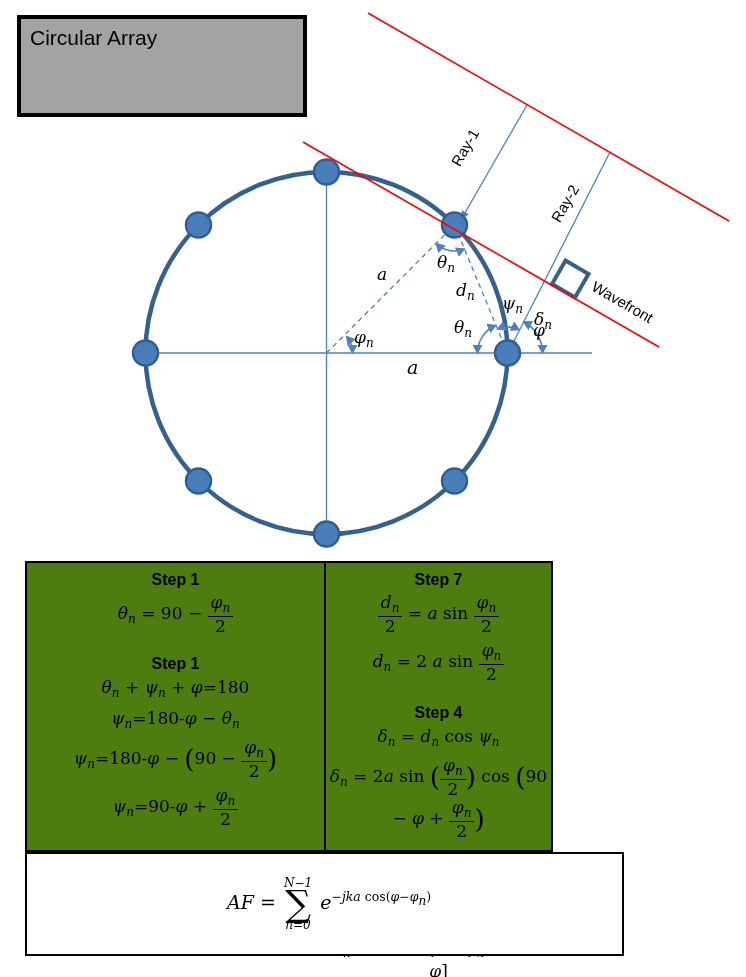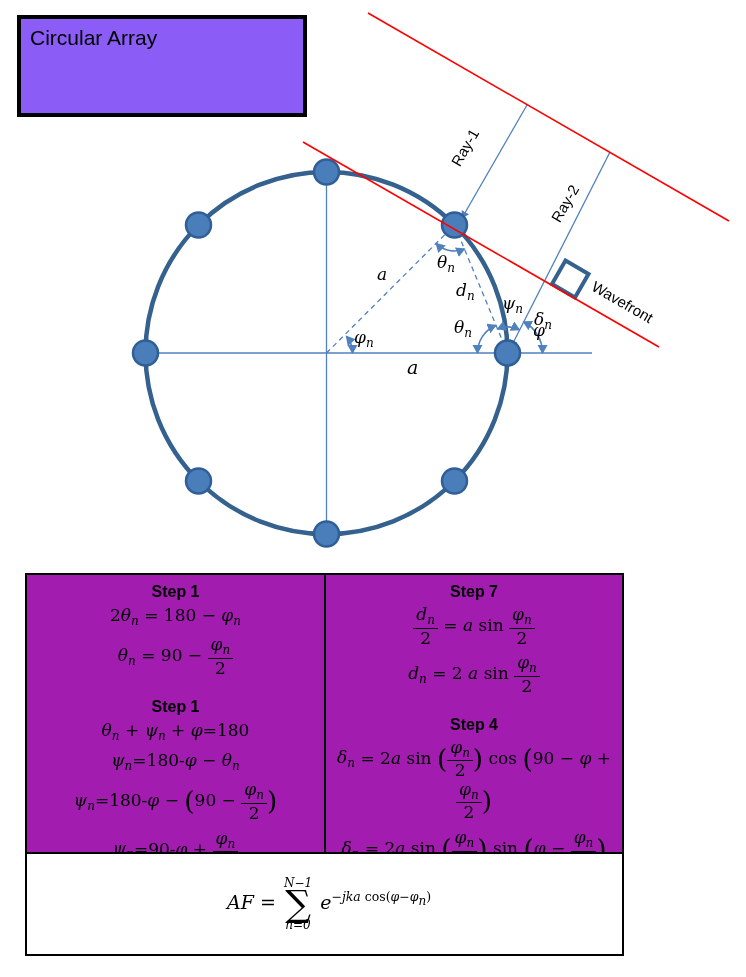--- a/index.html
+++ b/index.html
@@ -22,25 +22,25 @@
           font-size:17px;color:#000;white-space:nowrap;}
   .dlabel sub{font-size:12px;}
   .rot-label{position:absolute;font-family:"Liberation Sans",sans-serif;font-size:15px;
              color:#000;white-space:nowrap;transform-origin:left bottom;line-height:20px;}
   .rot60{transform:rotate(-60deg);}
   .rot30{transform:rotate(30deg);}
 
   
   .title-box{position:absolute;left:17px;top:15px;width:290px;height:102px;
              box-sizing:border-box;border:4.5px solid #000;padding:4px 9px;
-             font-size:21px;line-height:29px;color:#000;background:#8b5cf6;}
+             font-size:21px;line-height:29px;color:#000;background:#a3a3a3;}
 
   
-  .steps-table{position:absolute;left:25px;top:561px;width:599px;height:291px;
-               box-sizing:border-box;border:2px solid #000;display:flex;background:#a21caf;margin-top:12px;}
+  .steps-table{position:absolute;left:25px;top:561px;width:528px;height:291px;
+               box-sizing:border-box;border:2px solid #000;display:flex;background:#4d7c0f;}
   .cell{box-sizing:border-box;display:flex;flex-direction:column;align-items:center;
         padding-top:7px;font-family:"DejaVu Serif",serif;font-size:17px;color:#000;}
   .cell-left{width:299px;border-right:2px solid #000;}
   .cell-right{flex:1;}
   .step-block{display:flex;flex-direction:column;align-items:center;}
   .step-title{font-family:"Liberation Sans",sans-serif;font-weight:bold;font-size:16px;
               line-height:20px;color:#000;font-style:normal;}
   .fline{margin:3px 0;text-align:center;line-height:1.25;}
   .fline i, .dlabel i, .af-formula i{font-family:"DejaVu Serif",serif;}
   .fline sub, .af-formula sub{font-size:12px;}
@@ -120,39 +120,39 @@
   <div class="rot-label rot30" style="left:588px;top:274px;">Wavefront</div>
 
   <div class="title-box">
     <div>Circular Array</div>
   </div>
 
   <div class="steps-table">
     <div class="cell cell-left">
       <div class="step-block">
         <div class="step-title">Step 1</div>
-        <div class="fline">2<i>θ<sub>n</sub></i> = 180 − <i>φ<sub>n</sub></i></div>
         <div class="fline"><i>θ<sub>n</sub></i> = 90 − <span class="fr"><span class="fn"><i>φ<sub>n</sub></i></span><span class="fd">2</span></span></div>
       </div>
       <div class="step-block m2">
         <div class="step-title">Step 1</div>
         <div class="fline"><i>θ<sub>n</sub></i> + <i>ψ<sub>n</sub></i> + <i>φ</i>=180</div>
         <div class="fline"><i>ψ<sub>n</sub></i>=180-<i>φ</i> − <i>θ<sub>n</sub></i></div>
         <div class="fline"><i>ψ<sub>n</sub></i>=180-<i>φ</i> − <span class="bp">(</span>90 − <span class="fr"><span class="fn"><i>φ<sub>n</sub></i></span><span class="fd">2</span></span><span class="bp">)</span></div>
         <div class="fline"><i>ψ<sub>n</sub></i>=90-<i>φ</i> + <span class="fr"><span class="fn"><i>φ<sub>n</sub></i></span><span class="fd">2</span></span></div>
       </div>
     </div>
     <div class="cell cell-right">
       <div class="step-block">
         <div class="step-title">Step 7</div>
         <div class="fline"><span class="fr"><span class="fn"><i>d<sub>n</sub></i></span><span class="fd">2</span></span> = <i>a</i> sin <span class="fr"><span class="fn"><i>φ<sub>n</sub></i></span><span class="fd">2</span></span></div>
         <div class="fline"><i>d<sub>n</sub></i> = 2 <i>a</i> sin <span class="fr"><span class="fn"><i>φ<sub>n</sub></i></span><span class="fd">2</span></span></div>
       </div>
       <div class="step-block m2">
         <div class="step-title">Step 4</div>
+        <div class="fline"><i>δ<sub>n</sub></i> = <i>d<sub>n</sub></i> cos <i>ψ<sub>n</sub></i></div>
         <div class="fline"><i>δ<sub>n</sub></i> = 2<i>a</i> sin <span class="bp">(</span><span class="fr"><span class="fn"><i>φ<sub>n</sub></i></span><span class="fd">2</span></span><span class="bp">)</span> cos <span class="bp">(</span>90 − <i>φ</i> + <span class="fr"><span class="fn"><i>φ<sub>n</sub></i></span><span class="fd">2</span></span><span class="bp">)</span></div>
         <div class="fline"><i>δ<sub>n</sub></i> = 2<i>a</i> sin <span class="bp">(</span><span class="fr"><span class="fn"><i>φ<sub>n</sub></i></span><span class="fd">2</span></span><span class="bp">)</span> sin <span class="bp">(</span><i>φ</i> − <span class="fr"><span class="fn"><i>φ<sub>n</sub></i></span><span class="fd">2</span></span><span class="bp">)</span></div>
         <div class="fline"><i>δ<sub>n</sub></i> = <i>a</i>[cos(<i>φ</i> − <i>φ<sub>n</sub></i>) − cos <i>φ</i>]</div>
       </div>
     </div>
   </div>
 
   <div class="af-box">
     <div class="af-formula"><i>AF</i> = <span class="sum">
           <span class="lim">N−1</span>

